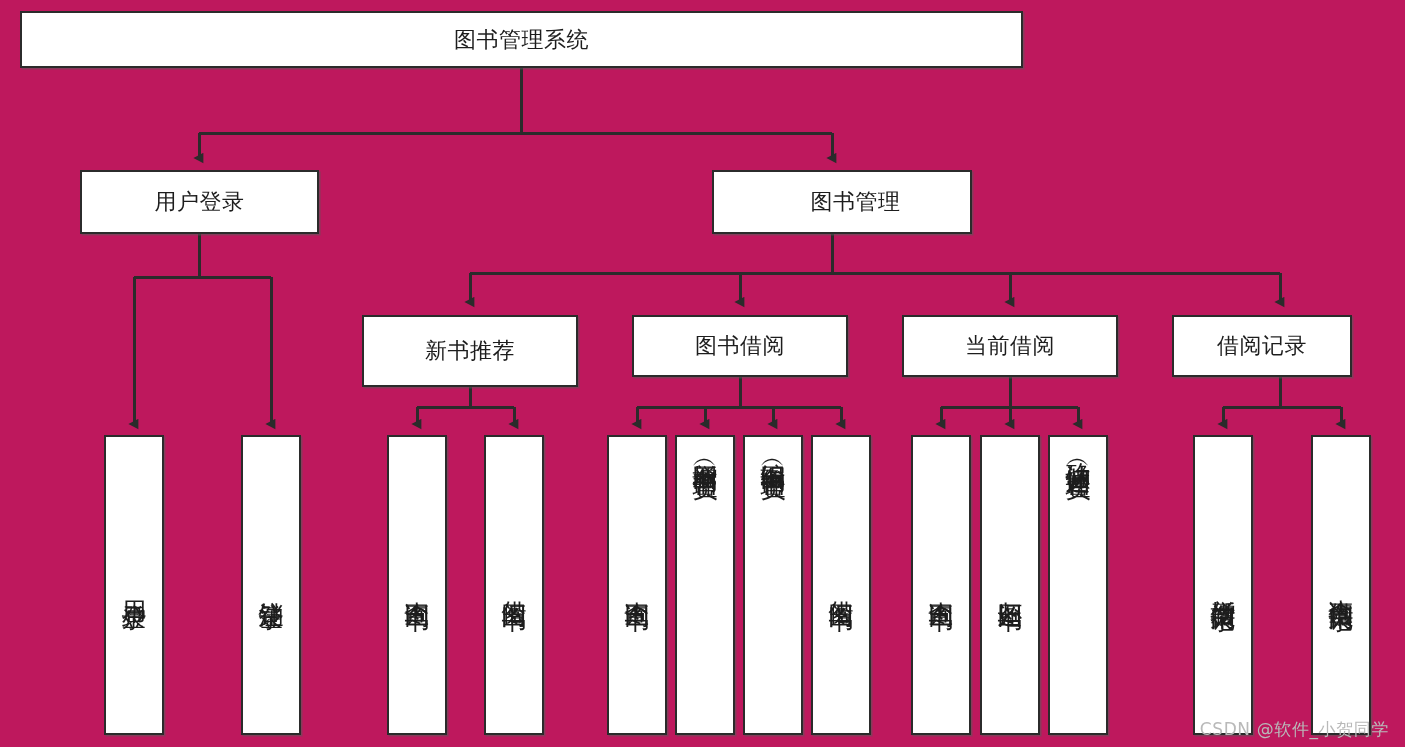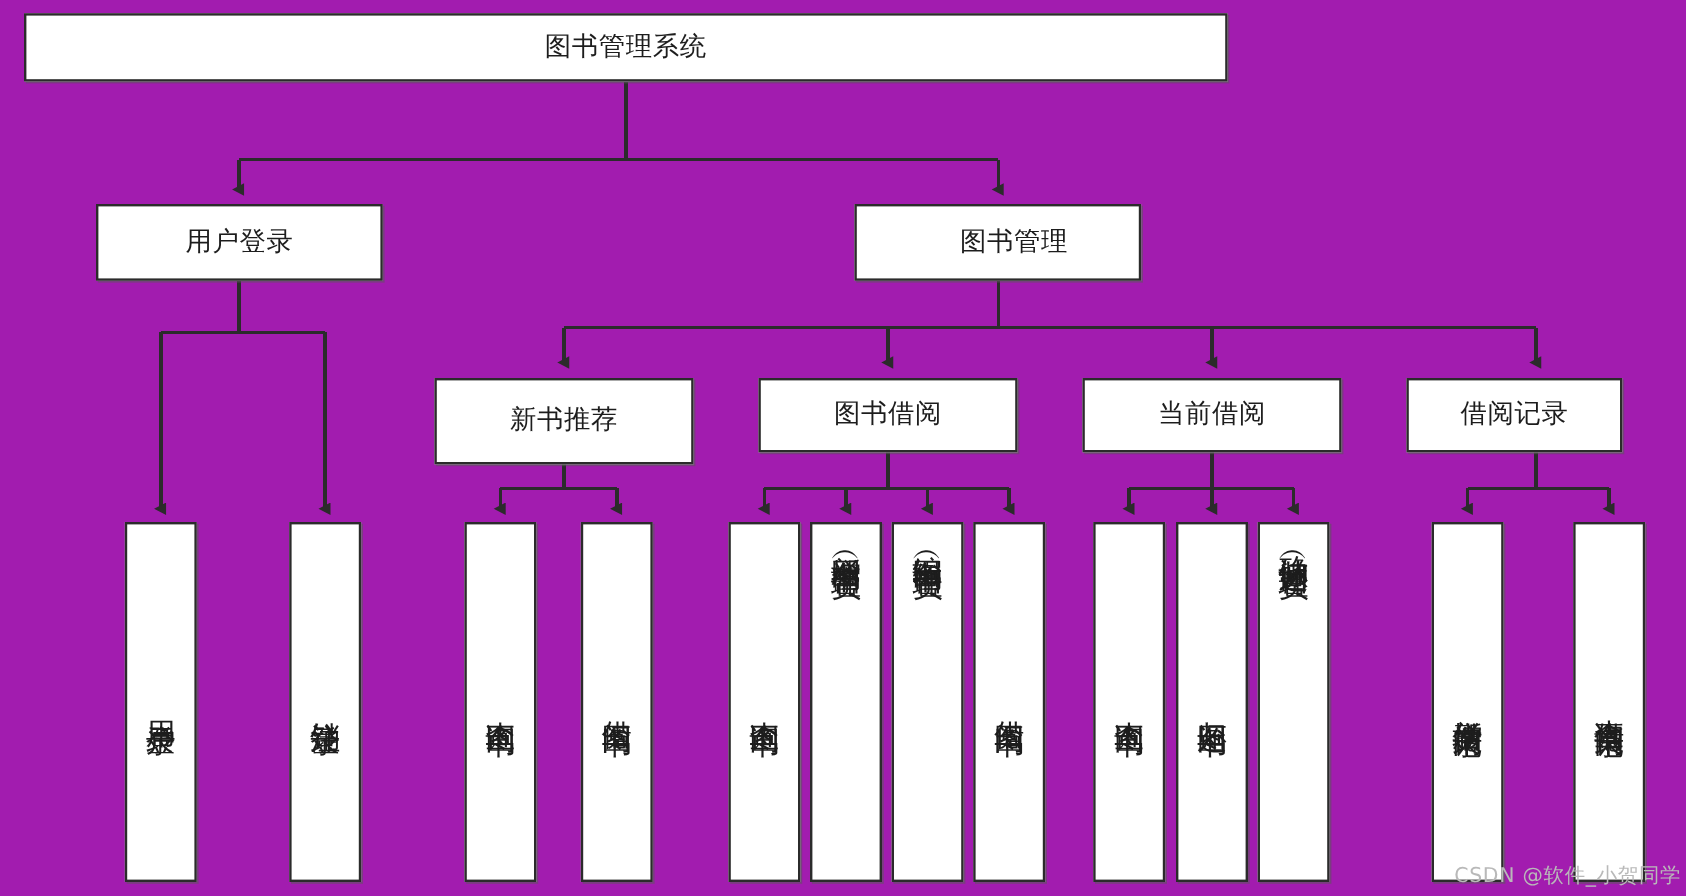--- a/index.html
+++ b/index.html
@@ -4,21 +4,21 @@
 <style>
   html, body {
     margin: 0;
     padding: 0;
     background: #ffffff;
   }
   #canvas {
     position: relative;
     width: 1405px;
     height: 747px;
-    background: #a21caf;
+    background: #be185d;
     font-family: "DejaVu Sans", "Liberation Sans", sans-serif;
     overflow: hidden;
   }
   svg#wires {
     position: absolute;
     left: 0;
     top: 0;
     width: 1405px;
     height: 747px;
     pointer-events: none;
@@ -54,21 +54,21 @@
     letter-spacing: 2px;
     line-height: 1;
     white-space: nowrap;
   }
   .node.vert.center-v {
     align-items: center;
     padding-top: 0;
   }
   #watermark {
     position: absolute;
-    right: 4px;
+    right: 16px;
     bottom: 6px;
     font-size: 17px;
     color: #b9b9b9;
     letter-spacing: 0.6px;
     user-select: none;
   }
 </style>
 </head>
 <body>
 
@@ -125,21 +125,21 @@
     </g>
   </svg>
 
   <div class="node horiz" style="left:20px; top:11px; width:1003px; height:57px;">
     <span class="label">图书管理系统</span>
   </div>
 
   <div class="node horiz" style="left:80px; top:170px; width:239px; height:64px;">
     <span class="label">用户登录</span>
   </div>
-  <div class="node horiz" style="left:712px; top:170px; width:239px; height:64px;padding-left:27px;">
+  <div class="node horiz" style="left:712px; top:170px; width:260px; height:64px;padding-left:27px;">
     <span class="label">图书管理</span>
   </div>
 
   <div class="node horiz" style="left:362px; top:315px; width:216px; height:72px;">
     <span class="label">新书推荐</span>
   </div>
   <div class="node horiz" style="left:902px; top:315px; width:216px; height:62px;">
     <span class="label">当前借阅</span>
   </div>
   <div class="node horiz" style="left:632px; top:315px; width:216px; height:62px;">

